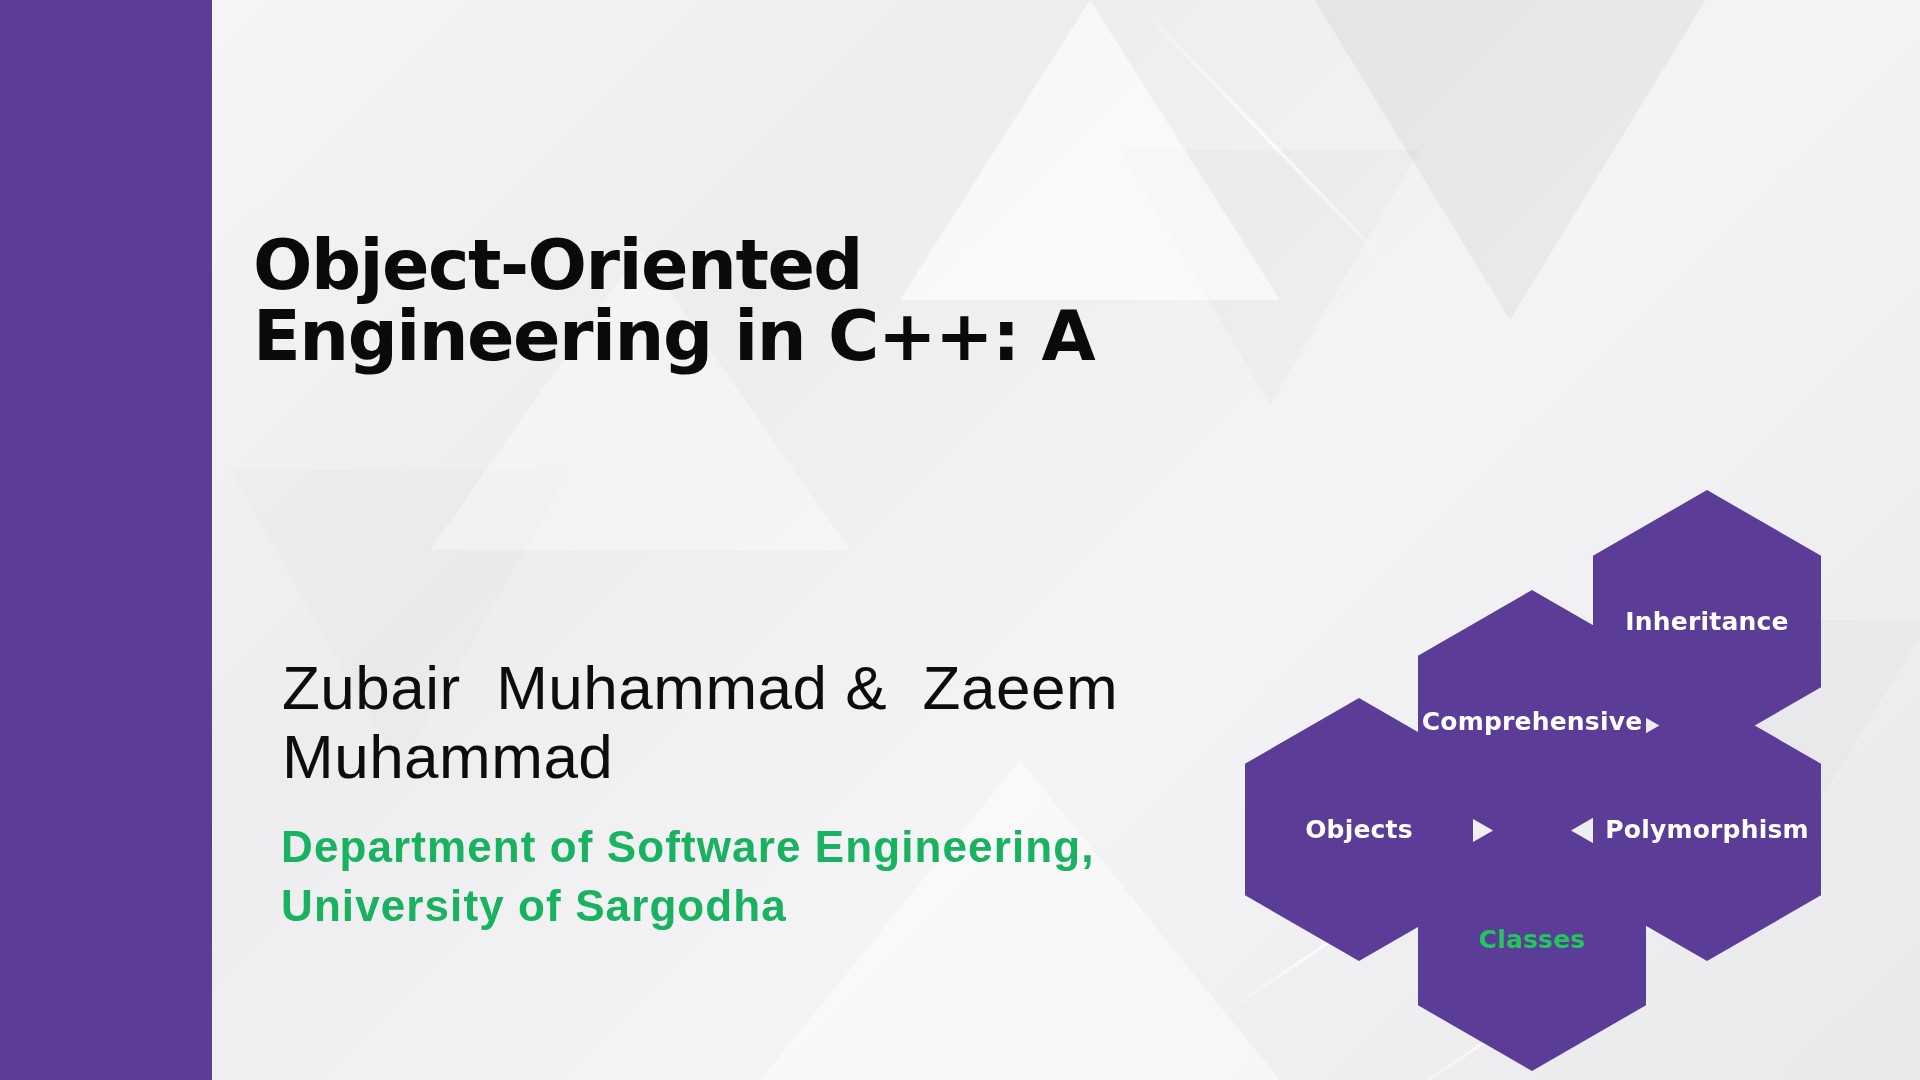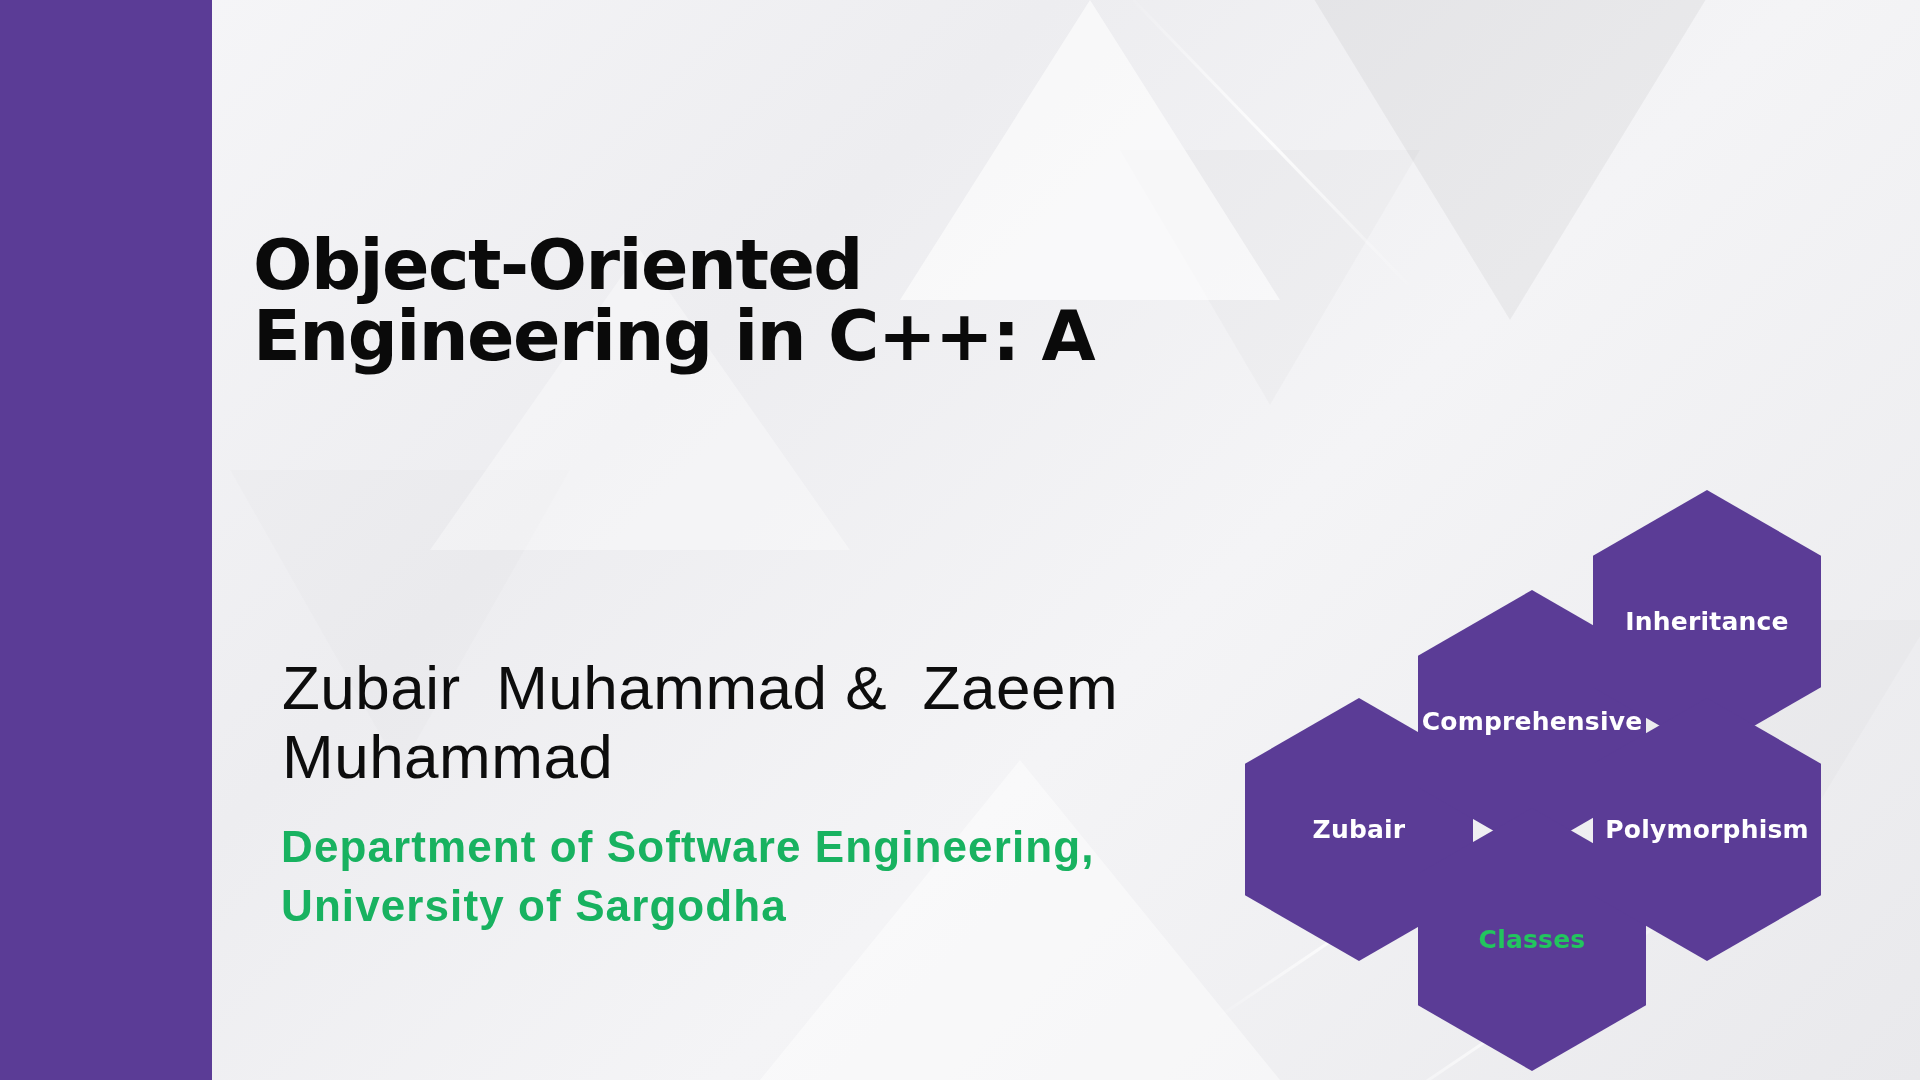--- a/index.html
+++ b/index.html
@@ -156,20 +156,20 @@
   <div id="title" style="color: rgb(10, 10, 10);">
     <div>Object-Oriented</div>
     <div>Engineering in C++: A</div>
   </div>
 
   <div id="authors">Zubair  Muhammad &amp;  Zaeem Muhammad</div>
 
   <div id="affil" style="color: rgb(24, 178, 96);">Department of Software Engineering, University of Sargodha</div>
 
   <div id="hexwrap">
-    <div class="hex" id="hex-objects" style="background: rgb(91, 60, 150); color: rgb(255, 255, 255);">Zubair</div>
+    <div class="hex" id="hex-objects" style="background: rgb(91, 60, 150); color: rgb(255, 255, 255);">Objects</div>
     <div class="hex" id="hex-encaps" style="background: rgb(91, 60, 150); color: rgb(255, 255, 255);">Comprehensive</div>
     <div class="hex" id="hex-classes" style="background: rgb(91, 60, 150); color: #22c55e;">Classes</div>
     <div class="hex" id="hex-inherit" style="background: rgb(91, 60, 150); color: rgb(255, 255, 255);">Inheritance</div>
     <div class="hex" id="hex-polymorph" style="background: rgb(91, 60, 150); color: rgb(255, 255, 255);">Polymorphism</div>
   </div>
 
 </div>
 
 </body></html>

